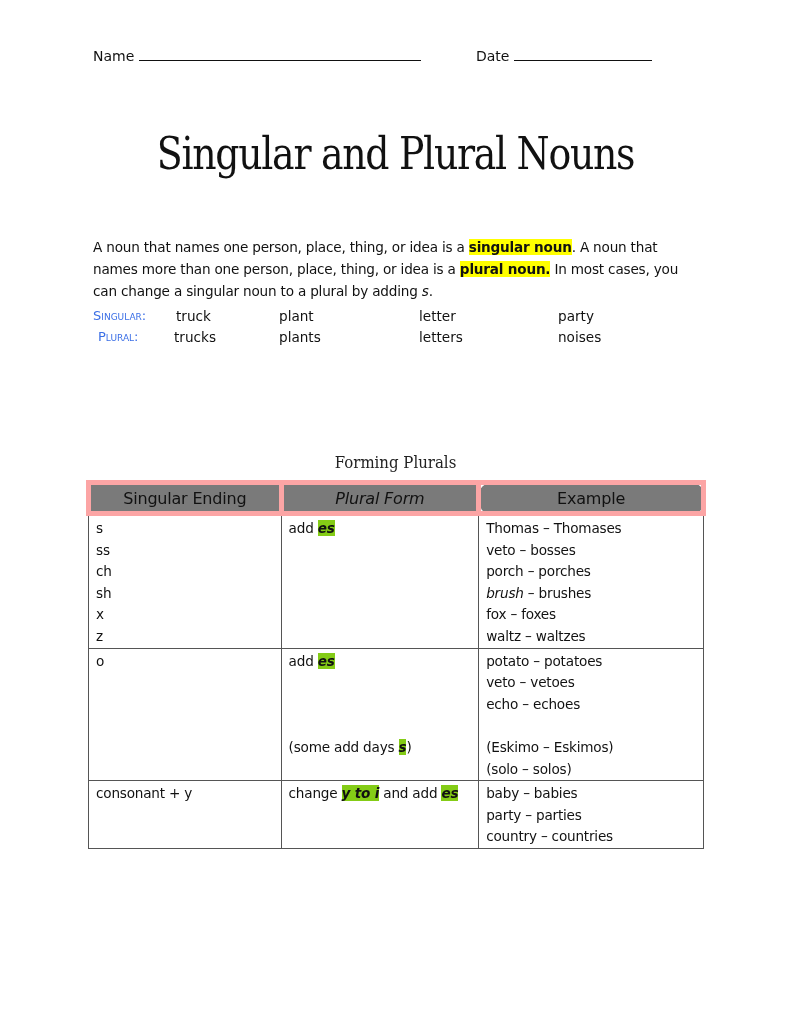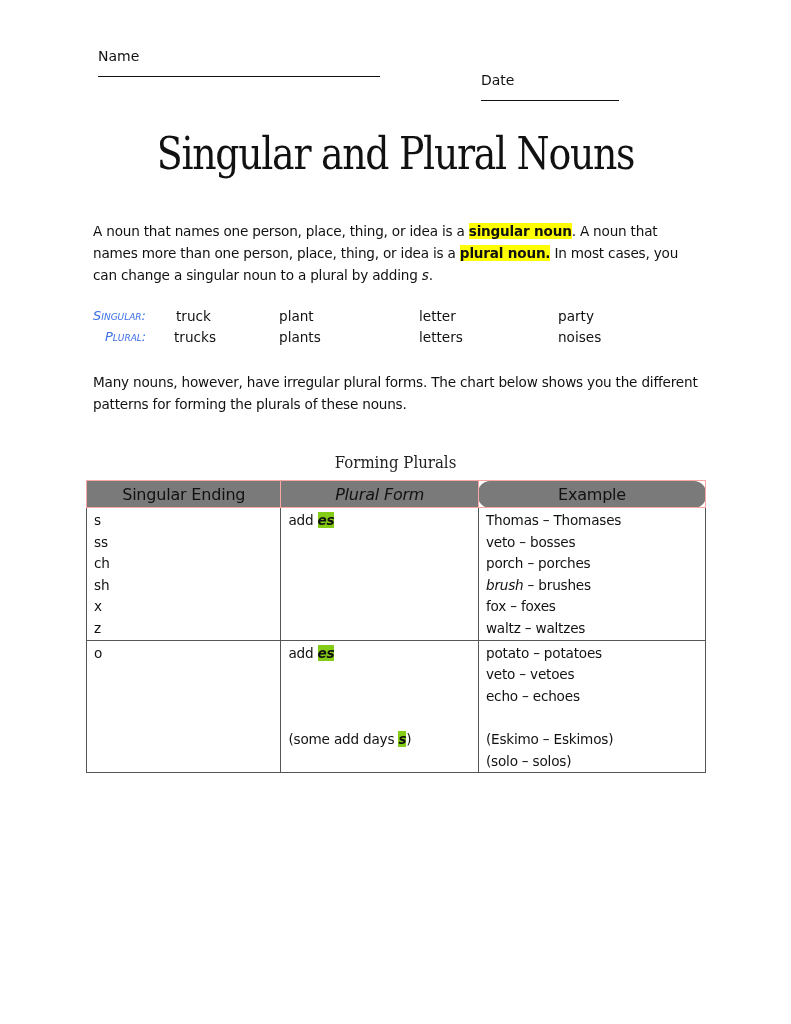--- a/index.html
+++ b/index.html
@@ -20,69 +20,68 @@
       left: 0; top: 0;
       width: 791px; height: 1024px;
     }
     .header-line {
       position: absolute;
       top: 48px;
       left: 93px;
       font-size: 14px;
       display: flex;
       align-items: baseline;
-      flex-direction: column;
     }
     .header-line .underline {
       display: inline-block;
       border-bottom: 1.5px solid #111;
       height: 12px;
       margin-left: 5px;
     }
     .name-field { left: 93px; }
-    .date-field { left: 476px; margin-top: 24px; }
+    .date-field { left: 476px; }
     .title {
       position: absolute;
       top: 128px;
       left: 0;
       width: 791px;
       text-align: center;
       font-family: "DejaVu Serif", serif;
       font-size: 44px;
       letter-spacing: -1.5px;
       transform: scaleX(0.86);
       transform-origin: center;
       color: #111;
     }
     .para {
       position: absolute;
       left: 93px;
       width: 610px;
       font-size: 13.6px;
       line-height: 22px;
       letter-spacing: -0.2px;
+      margin-top: 16px;
     }
     .p1 { top: 220px; }
     .p2 { top: 371px; }
     .hl-yellow {
       background: #ffff00;
       font-weight: bold;
     }
     .ex-row {
       position: absolute;
       left: 93px;
       font-size: 13.6px;
       height: 21px;
     }
     .ex-row span { position: absolute; white-space: nowrap; }
     .ex-row .lbl {
       color: #3b6fe6;
       font-variant: small-caps;
       font-size: 13px;
-      font-style: italic;
     }
     .r1 { top: 308px; }
     .r2 { top: 329px; }
     .caption {
       position: absolute;
       top: 452px;
       left: 0;
       width: 791px;
       text-align: center;
       font-family: "DejaVu Serif", serif;
@@ -98,21 +97,21 @@
       border-collapse: collapse;
       font-size: 13.6px;
       letter-spacing: -0.2px;
     }
     table.plurals th {
       background: #7a7a7a;
       color: #111;
       font-weight: normal;
       font-size: 16px;
       height: 26px;
-      border: 1px solid #fca5a5;
+      border: 5px solid #fca5a5;
       padding: 0;
     }
     table.plurals td {
       border: 1px solid #555;
       vertical-align: top;
       padding: 2px 7px 0 7px;
       line-height: 21.6px;
     }
     .col1 { width: 190px; }
     .col2 { width: 193px; font-style: italic; }
@@ -146,28 +145,27 @@
   </div>
 
   <div class="ex-row r1">
     <span class="lbl" style="left:0">Singular:</span>
     <span style="left:83px">truck</span>
     <span style="left:186px">plant</span>
     <span style="left:326px">letter</span>
     <span style="left:465px">party</span>
   </div>
   <div class="ex-row r2">
-    <span class="lbl" style="left:12px">Plural:</span>
+    <span class="lbl" style="left:5px">Plural:</span>
     <span style="left:81px">trucks</span>
     <span style="left:186px">plants</span>
     <span style="left:326px">letters</span>
     <span style="left:465px">noises</span>
   </div>
 
-  <div class="para p2">Many nouns, however, have irregular plural forms.  The chart below shows you the different patterns for forming the plurals of these nouns.</div>
 
   <div class="caption">Forming Plurals</div>
 
   <table class="plurals">
     <thead>
       <tr>
         <th class="col1">Singular Ending</th>
         <th class="col2">Plural Form</th>
         <th class="col3">Example</th>
       </tr>
@@ -210,18 +208,31 @@
         <td>
           <span class="line">potato – potatoes</span>
           <span class="line">veto – vetoes</span>
           <span class="line">echo – echoes</span>
           <span class="line"></span>
           <span class="line">(Eskimo – Eskimos)</span>
           <span class="line">(solo – solos)</span>
         </td>
       </tr>
 
+      <tr>
+        <td>
+          <span class="line">consonant + y</span>
+        </td>
+        <td>
+          <span class="line"><span>change </span><span class="hl-green">y to i</span><span> and add </span><span class="hl-green">es</span></span>
+        </td>
+        <td>
+          <span class="line">baby – babies</span>
+          <span class="line">party – parties</span>
+          <span class="line">country – countries</span>
+        </td>
+      </tr>
 
 
     </tbody>
   </table>
 
 </div>
 
 </body></html>

